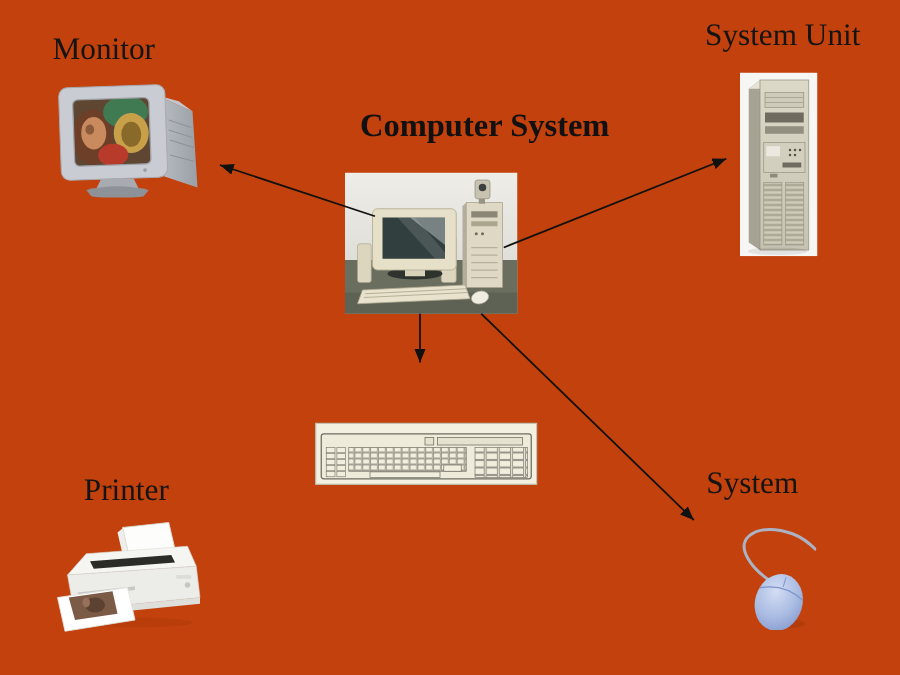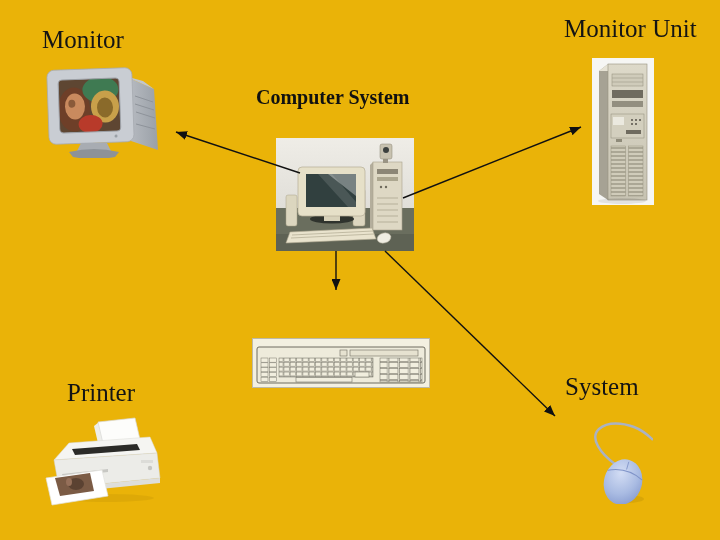--- a/index.html
+++ b/index.html
@@ -1,19 +1,19 @@
 <!DOCTYPE html>
 <html><head>
 <meta charset="utf-8">
 <style>
   html,body{margin:0;padding:0;}
   body{background:#ffffff;font-family:"Liberation Serif", serif;}
-  .slide{position:relative;width:720px;height:540px;background:#eab308;overflow:hidden;}
+  .slide{position:relative;width:720px;height:540px;background:#c2410c;overflow:hidden;}
   .label{position:absolute;color:#141414;font-size:25px;line-height:1.05;white-space:nowrap;}
-  .title{position:absolute;color:#111111;font-size:20px;font-weight:bold;white-space:nowrap;}
+  .title{position:absolute;color:#111111;font-size:26px;font-weight:bold;white-space:nowrap;margin-left:32px;}
   .img{position:absolute;}
   .img svg{display:block;width:100%;height:100%;}
   #lbl-monitor{left:42px;top:27px;}
   #lbl-system-unit{left:564px;top:16px;}
   #lbl-title{left:256px;top:86px;}
   #lbl-keyboard{left:288px;top:290px;}
   #lbl-printer{left:67px;top:380px;}
   #lbl-mouse{left:565px;top:374px;}
   #img-monitor{left:45px;top:62px;width:118px;height:96px;}
   #img-system-unit{left:592px;top:58px;width:62px;height:147px;}
@@ -22,21 +22,21 @@
   #img-printer{left:38px;top:416px;width:135px;height:90px;}
   #img-mouse{left:575px;top:418px;width:78px;height:86px;}
   #arrow-layer{position:absolute;left:0;top:0;width:720px;height:540px;pointer-events:none;}
 </style>
 </head>
 <body>
 
 <div class="slide">
 
   <div class="label" id="lbl-monitor">Monitor</div>
-  <div class="label" id="lbl-system-unit">Monitor Unit</div>
+  <div class="label" id="lbl-system-unit">System Unit</div>
   <div class="title" id="lbl-title">Computer System</div>
   <div class="label" id="lbl-printer">Printer</div>
   <div class="label" id="lbl-mouse">System</div>
 
   <div class="img" id="img-monitor">
     <svg viewBox="0 0 118 96">
       <defs>
         <linearGradient id="mon-side" x1="0" y1="0" x2="1" y2="0">
           <stop offset="0" stop-color="#b7bbc1"></stop>
             <stop offset="1" stop-color="#9aa0a7"></stop>

